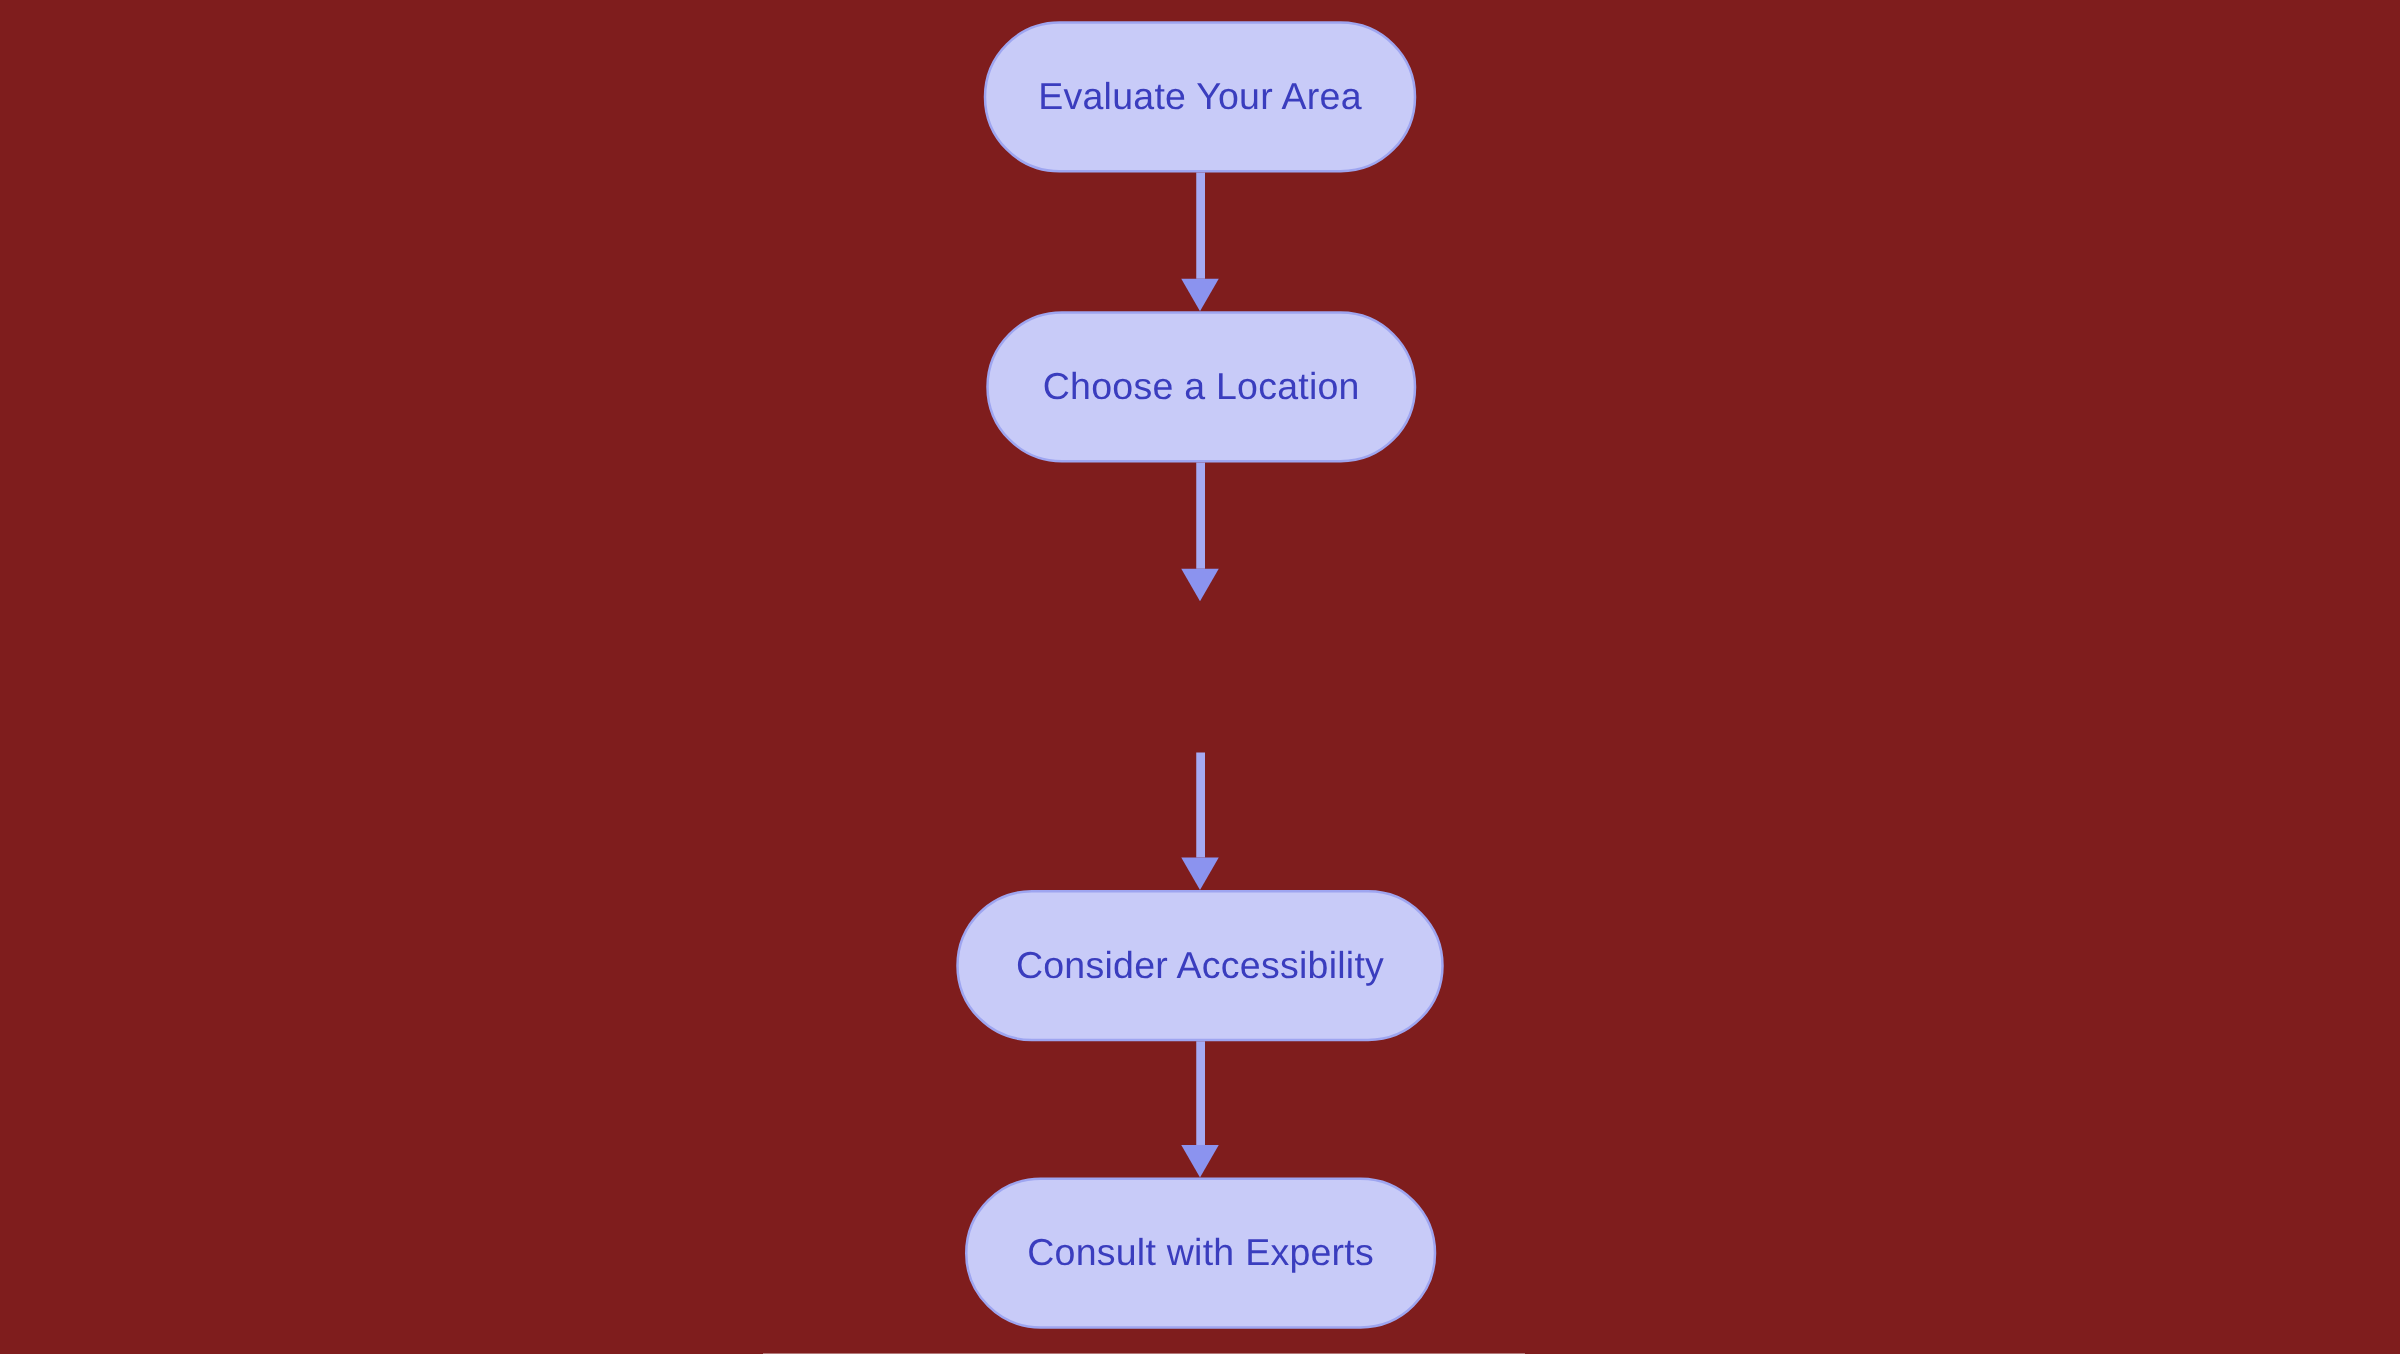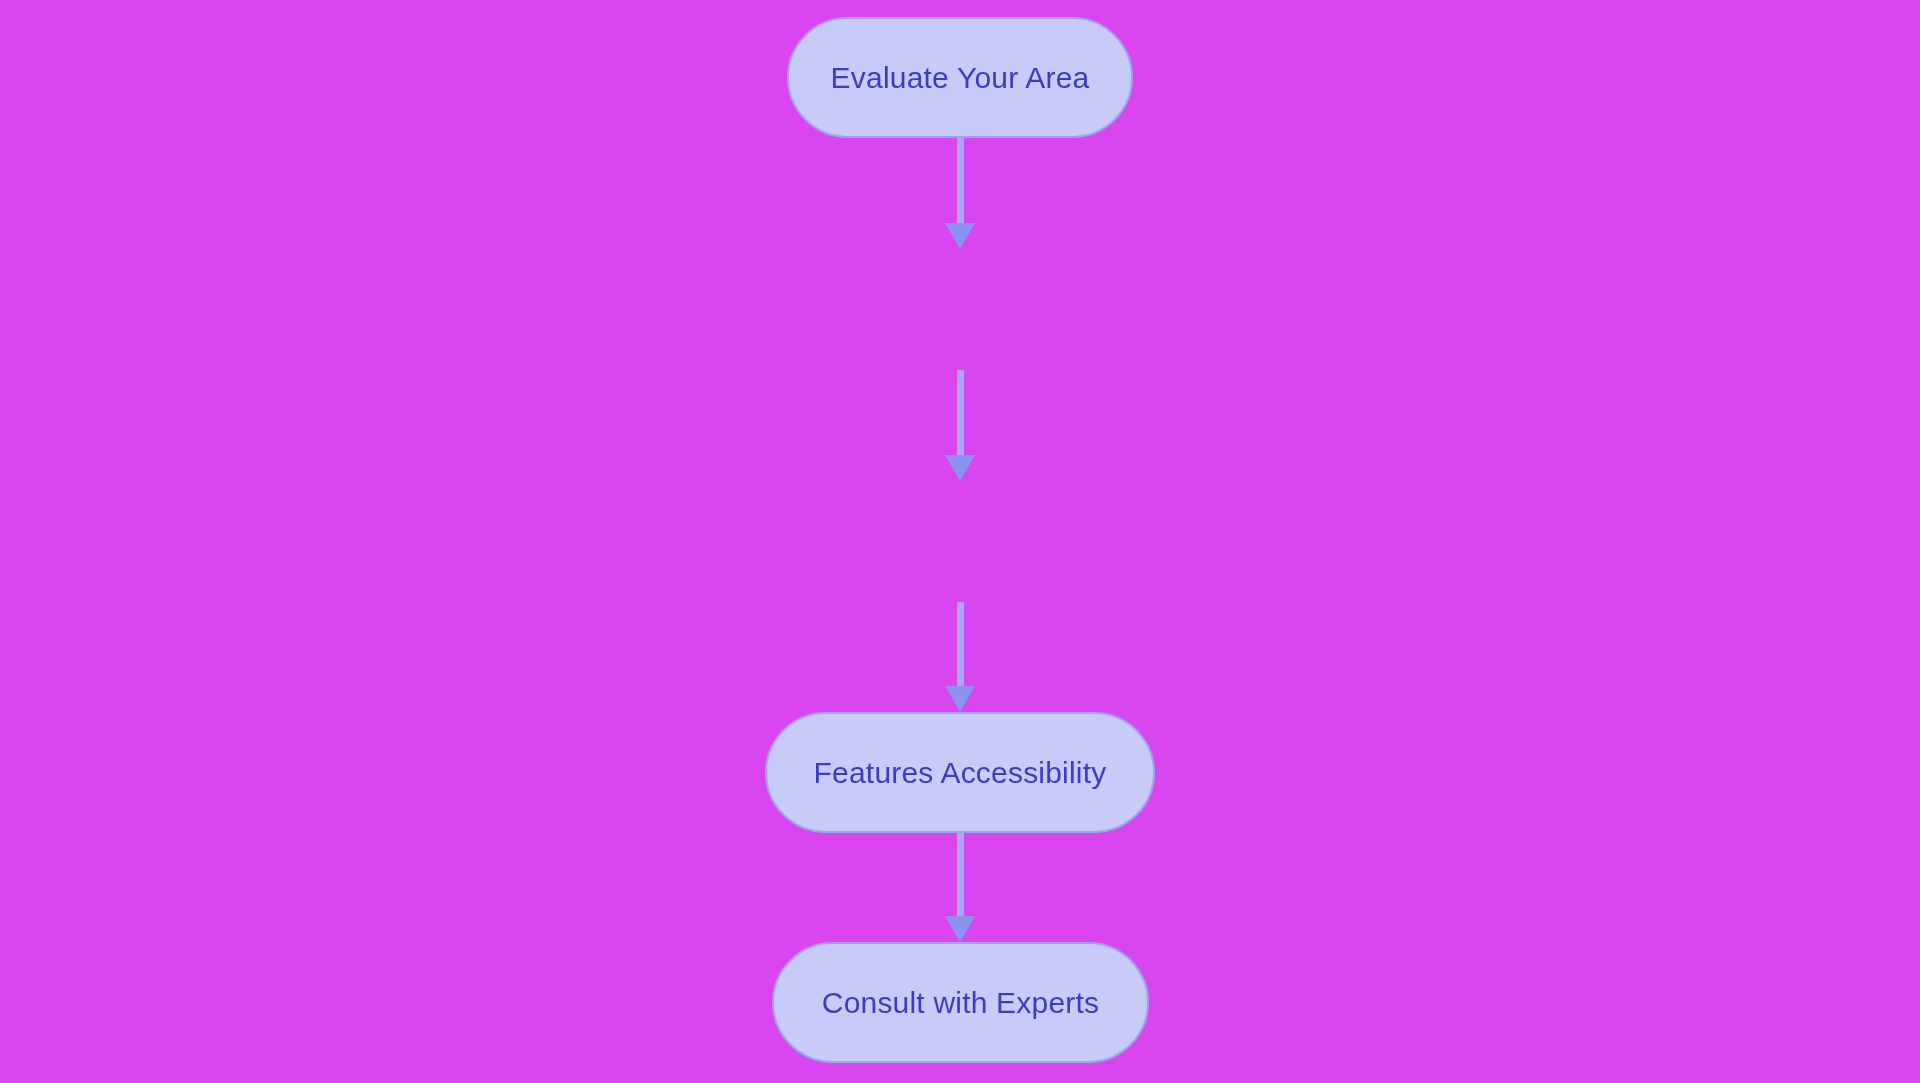--- a/index.html
+++ b/index.html
@@ -7,21 +7,21 @@
     width: 1920px;
     height: 1083px;
     background: #ffffff;
     font-family: "Liberation Sans", sans-serif;
     overflow: hidden;
   }
   .canvas {
     position: relative;
     width: 1920px;
     height: 1083px;
-    background: #d946ef;
+    background: #7f1d1d;
   }
   .flow-node {
     position: absolute;
     height: 121px;
     background: #c8cbf8;
     border: 2px solid #9ea5f0;
     border-radius: 60.5px;
     display: flex;
     align-items: center;
     justify-content: center;
@@ -68,34 +68,37 @@
 
   <div class="flow-node node-1">
     <span>Evaluate Your Area</span>
   </div>
 
   <div class="connector conn-1">
     <div class="stem"></div>
     <div class="head"></div>
   </div>
 
+  <div class="flow-node node-2">
+    <span>Choose a Location</span>
+  </div>
 
   <div class="connector conn-2">
     <div class="stem"></div>
     <div class="head"></div>
   </div>
 
 
   <div class="connector conn-3">
     <div class="stem"></div>
     <div class="head"></div>
   </div>
 
   <div class="flow-node node-4">
-    <span>Features Accessibility</span>
+    <span>Consider Accessibility</span>
   </div>
 
   <div class="connector conn-4">
     <div class="stem"></div>
     <div class="head"></div>
   </div>
 
   <div class="flow-node node-5">
     <span>Consult with Experts</span>
   </div>

